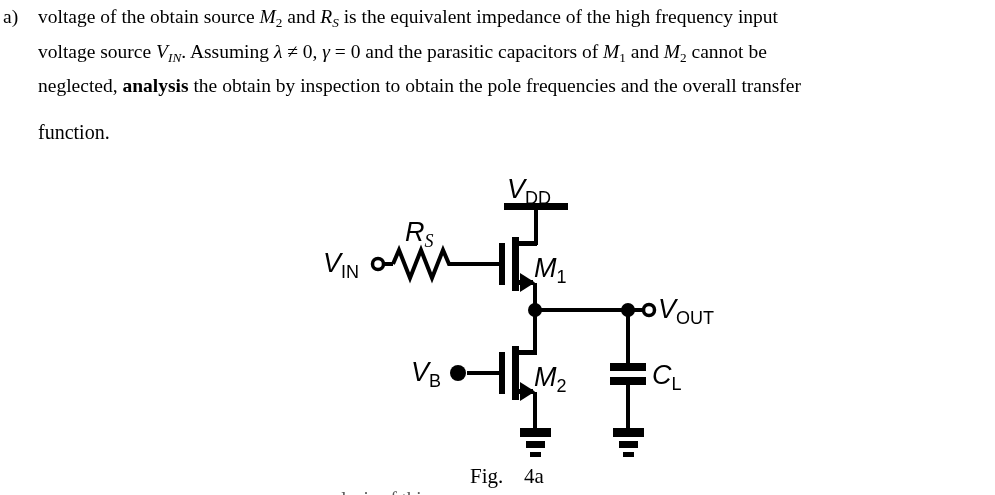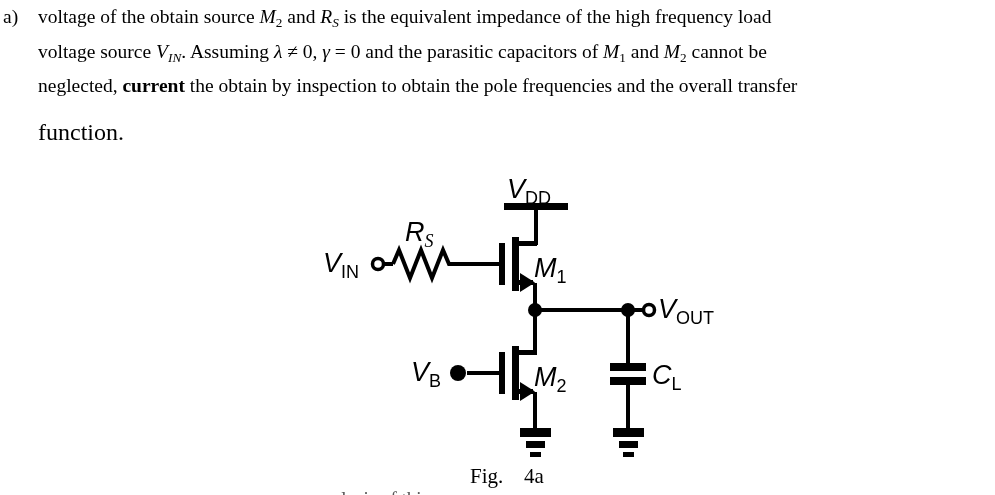--- a/index.html
+++ b/index.html
@@ -59,21 +59,21 @@
     font-size: 0.68em;
     vertical-align: -0.28em;
     font-style: normal;
   }
   b.an { font-weight: bold; }
   .marks-line {
     position: absolute;
     left: 38px;
     top: 118px;
     width: 955px;
-    font-size: 24px;
+    font-size: 20px;
     line-height: 29px;
     display: flex;
     justify-content: space-between;
   }
 
   
   #circuit-wrap {
     position: absolute;
     left: 0px;
     top: 0px;
@@ -129,25 +129,25 @@
 
 <div id="page">
 
   <div class="question-block">
 
     <div class="q-marker">a)</div>
 
     <div class="q-body">
 
 
-      <span class="q-line"><span>voltage of the obtain source </span><span class="mi">M</span><span class="sub-up">2</span><span> and </span><span class="mi">R</span><span class="sub">S</span><span> is the equivalent impedance of the high frequency load</span></span>
+      <span class="q-line"><span>voltage of the obtain source </span><span class="mi">M</span><span class="sub-up">2</span><span> and </span><span class="mi">R</span><span class="sub">S</span><span> is the equivalent impedance of the high frequency input</span></span>
 
       <span class="q-line"><span>voltage source </span><span class="mi">V</span><span class="sub">IN</span><span>. Assuming </span><span class="mi">λ</span><span> ≠ 0, </span><span class="mi">γ</span><span> = 0 and the parasitic capacitors of </span><span class="mi">M</span><span class="sub-up">1</span><span> and </span><span class="mi">M</span><span class="sub-up">2</span><span> cannot be</span></span>
 
-      <span class="q-line"><span>neglected, </span><b class="an">current</b><span> the obtain by inspection to obtain the pole frequencies and the overall transfer</span></span>
+      <span class="q-line"><span>neglected, </span><b class="an">analysis</b><span> the obtain by inspection to obtain the pole frequencies and the overall transfer</span></span>
     </div>
 
     <div class="marks-line">
       <span>function.</span>
     </div>
   </div>
 
   <div id="circuit-wrap">
   <svg class="circuit" width="995" height="495" viewBox="0 0 995 495" xmlns="http://www.w3.org/2000/svg">
 

